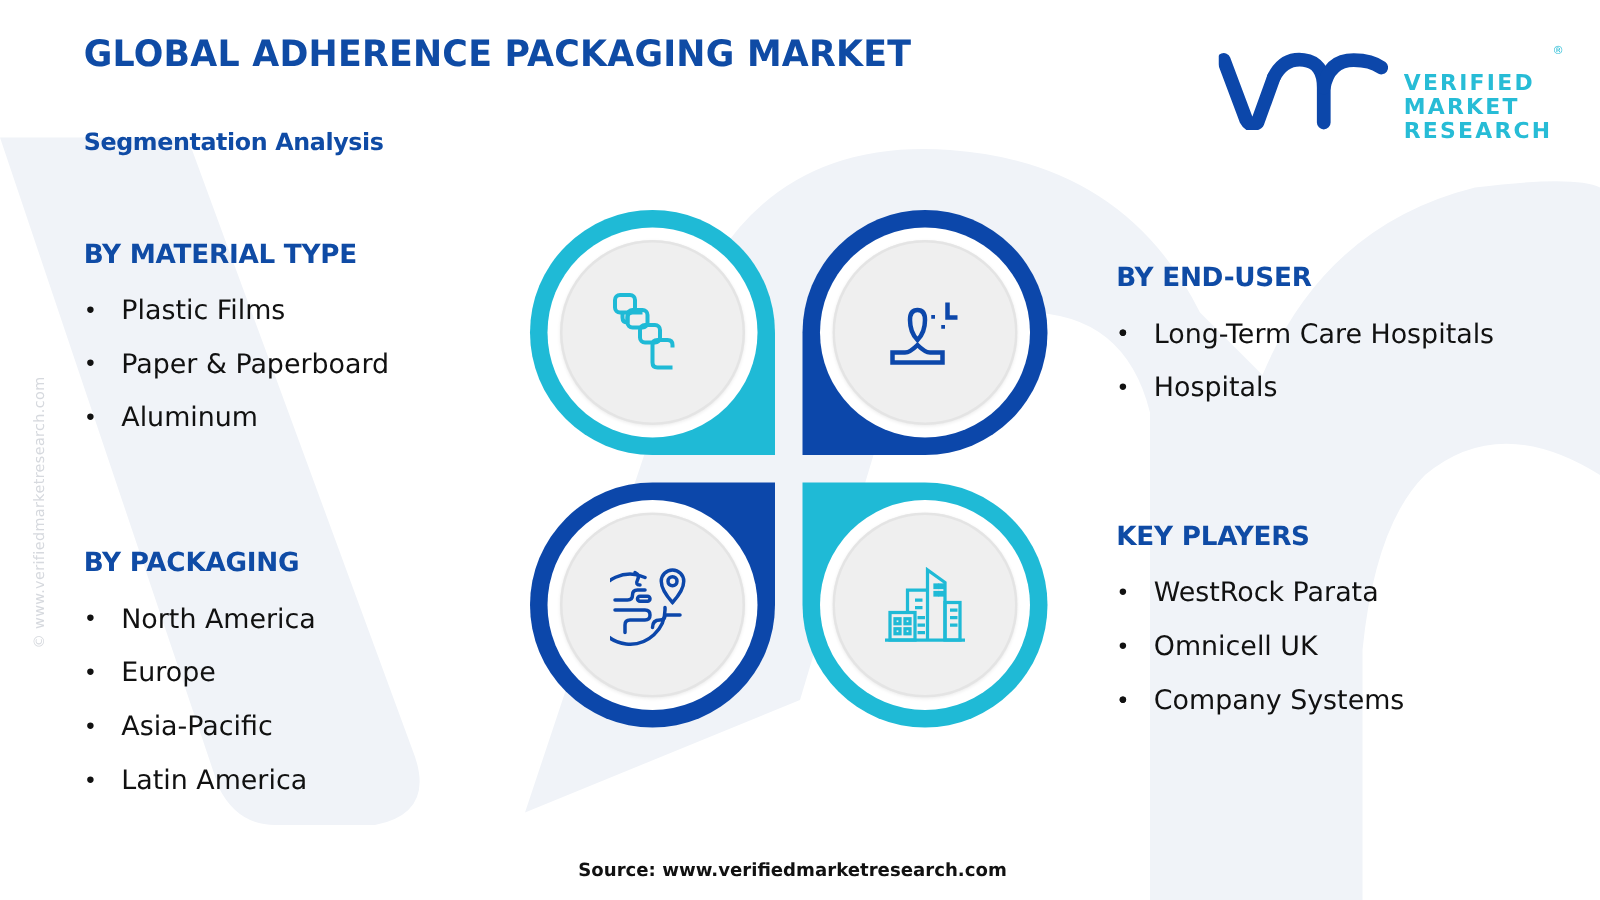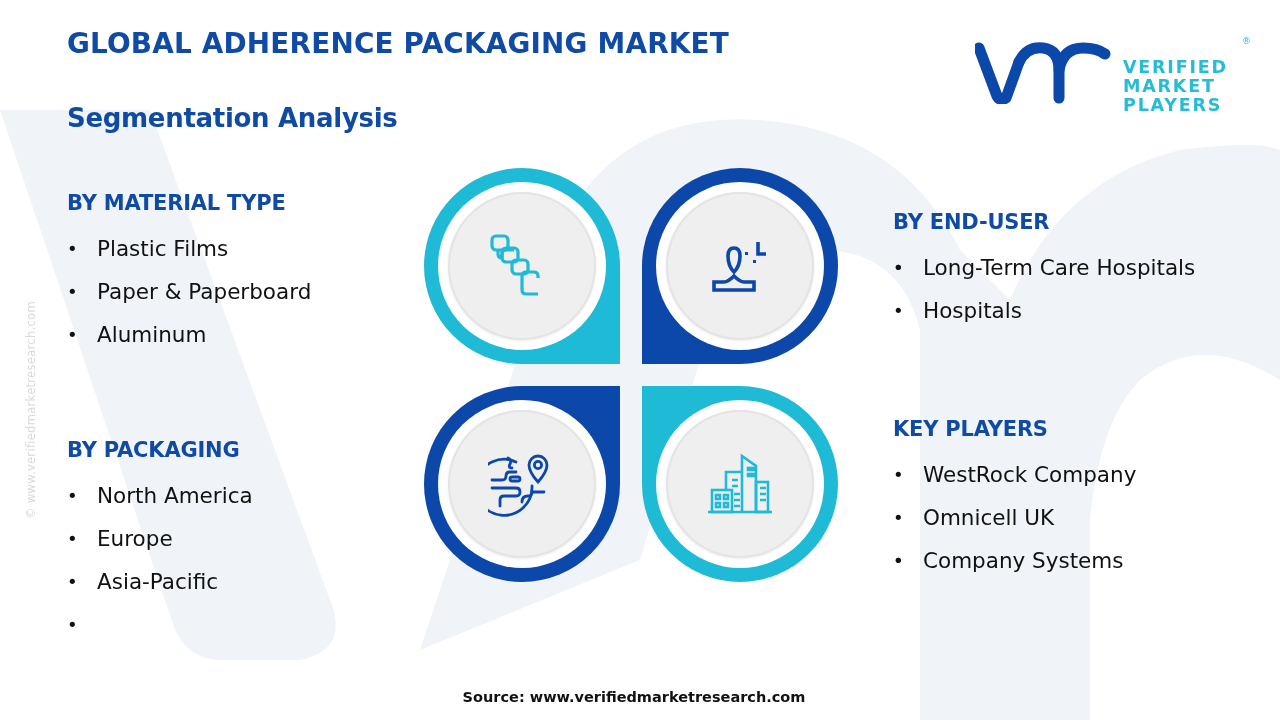--- a/index.html
+++ b/index.html
@@ -3,21 +3,21 @@
 <meta charset="utf-8">
 <style>
   * { box-sizing: border-box; margin: 0; padding: 0; }
   html, body { width: 1280px; height: 720px; overflow: hidden; background: #ffffff; }
   body { position: relative; font-family: "DejaVu Sans", "Liberation Sans", sans-serif; color: #111; }
 
   
   .wm { position: absolute; left: 0; top: 0; width: 1280px; height: 720px; pointer-events: none; z-index: 0; }
 
   .title { position: absolute; left: 67px; top: 26px; font-size: 29px; font-weight: bold; color: #0f4ba5; letter-spacing: 0.2px; white-space: nowrap; font-family: "DejaVu Sans", sans-serif; transform: scaleX(0.96); transform-origin: left top; z-index: 2; }
-  .subtitle { position: absolute; left: 67px; top: 103px; font-size: 26px; font-weight: bold; color: #0f4ba5; white-space: nowrap; z-index: 2; letter-spacing: -0.3px; }
+  .subtitle { position: absolute; left: 67px; top: 103px; font-size: 19px; font-weight: bold; color: #0f4ba5; white-space: nowrap; z-index: 2; letter-spacing: -0.3px; }
 
   .logo { position: absolute; left: 975px; top: 38px; width: 275px; height: 64px; z-index: 2; }
   .logo-text { position: absolute; left: 148px; top: 4px; font-size: 17.5px; line-height: 19px; font-weight: bold; color: #27bcd6; letter-spacing: 1.8px; font-family: "DejaVu Sans", sans-serif; margin-top: 16px; }
   .logo-text div { white-space: nowrap; }
   .logo-reg { position: absolute; left: 267px; top: -2px; font-size: 9px; color: #27bcd6; }
 
   .vert-url { position: absolute; left: 31px; top: 410px; transform: translate(-50%, -50%) rotate(-90deg); font-size: 11.5px; color: #d6d9de; white-space: nowrap; z-index: 2; letter-spacing: 0.3px; }
 
   .seg { position: absolute; z-index: 2; }
   .seg-head { font-size: 21px; font-weight: bold; color: #0f4ba5; white-space: nowrap; letter-spacing: -0.2px; }
@@ -57,21 +57,21 @@
 
 <div class="logo">
   <svg width="140" height="64" viewBox="0 0 140 64" style="position:absolute;left:0;top:2px;">
     <path d="M4 8 L22 56 Q25 62 31 58 L44 22" fill="none" stroke="#0c47aa" stroke-width="11" stroke-linecap="round" stroke-linejoin="round"></path>
     <path d="M44 22 Q52 6 68 8 Q84 10 84 30 L84 58" fill="none" stroke="#0c47aa" stroke-width="11" stroke-linecap="round"></path>
     <path d="M84 30 Q88 8 108 8 Q122 8 130 14" fill="none" stroke="#0c47aa" stroke-width="11" stroke-linecap="round"></path>
   </svg>
   <div class="logo-text">
     <div>VERIFIED</div>
     <div>MARKET</div>
-    <div>PLAYERS</div>
+    <div>RESEARCH</div>
   </div>
   <span class="logo-reg">®</span>
 </div>
 
 <div class="vert-url">© www.verifiedmarketresearch.com</div>
 
 <div class="seg seg-material">
   <div class="seg-head">BY MATERIAL TYPE</div>
   <ul class="seg-list">
     <li class="seg-item"><span class="bullet">•</span><span>Plastic Films</span></li>
@@ -79,37 +79,37 @@
     <li class="seg-item"><span class="bullet">•</span><span>Aluminum</span></li>
   </ul>
 </div>
 
 <div class="seg seg-geo">
   <div class="seg-head">BY PACKAGING</div>
   <ul class="seg-list">
     <li class="seg-item"><span class="bullet">•</span><span>North America</span></li>
     <li class="seg-item"><span class="bullet">•</span><span>Europe</span></li>
     <li class="seg-item"><span class="bullet">•</span><span>Asia-Pacific</span></li>
-    <li class="seg-item"><span class="bullet">•</span></li>
+    <li class="seg-item"><span class="bullet">•</span><span>Latin America</span></li>
   </ul>
 </div>
 
 <div class="seg seg-enduser">
   <div class="seg-head">BY END-USER</div>
   <ul class="seg-list">
     <li class="seg-item"><span class="bullet">•</span></li>
     <li class="seg-item"><span class="bullet">•</span><span>Long-Term Care Hospitals</span></li>
     <li class="seg-item"><span class="bullet">•</span><span>Hospitals</span></li>
   </ul>
 </div>
 
 <div class="seg seg-players">
   <div class="seg-head">KEY PLAYERS</div>
   <ul class="seg-list">
-    <li class="seg-item"><span class="bullet">•</span><span>WestRock Company</span></li>
+    <li class="seg-item"><span class="bullet">•</span><span>WestRock Parata</span></li>
     <li class="seg-item"><span class="bullet">•</span><span>Omnicell UK</span></li>
     <li class="seg-item"><span class="bullet">•</span></li>
     <li class="seg-item"><span class="bullet">•</span><span>Company Systems</span></li>
   </ul>
 </div>
 
 <div class="quad tl cyan">
   <div class="ring">
       <div class="disc">
     <svg class="icon" viewBox="0 0 68 68" fill="none" stroke="#1fbad6" stroke-width="3.2" stroke-linejoin="round">

